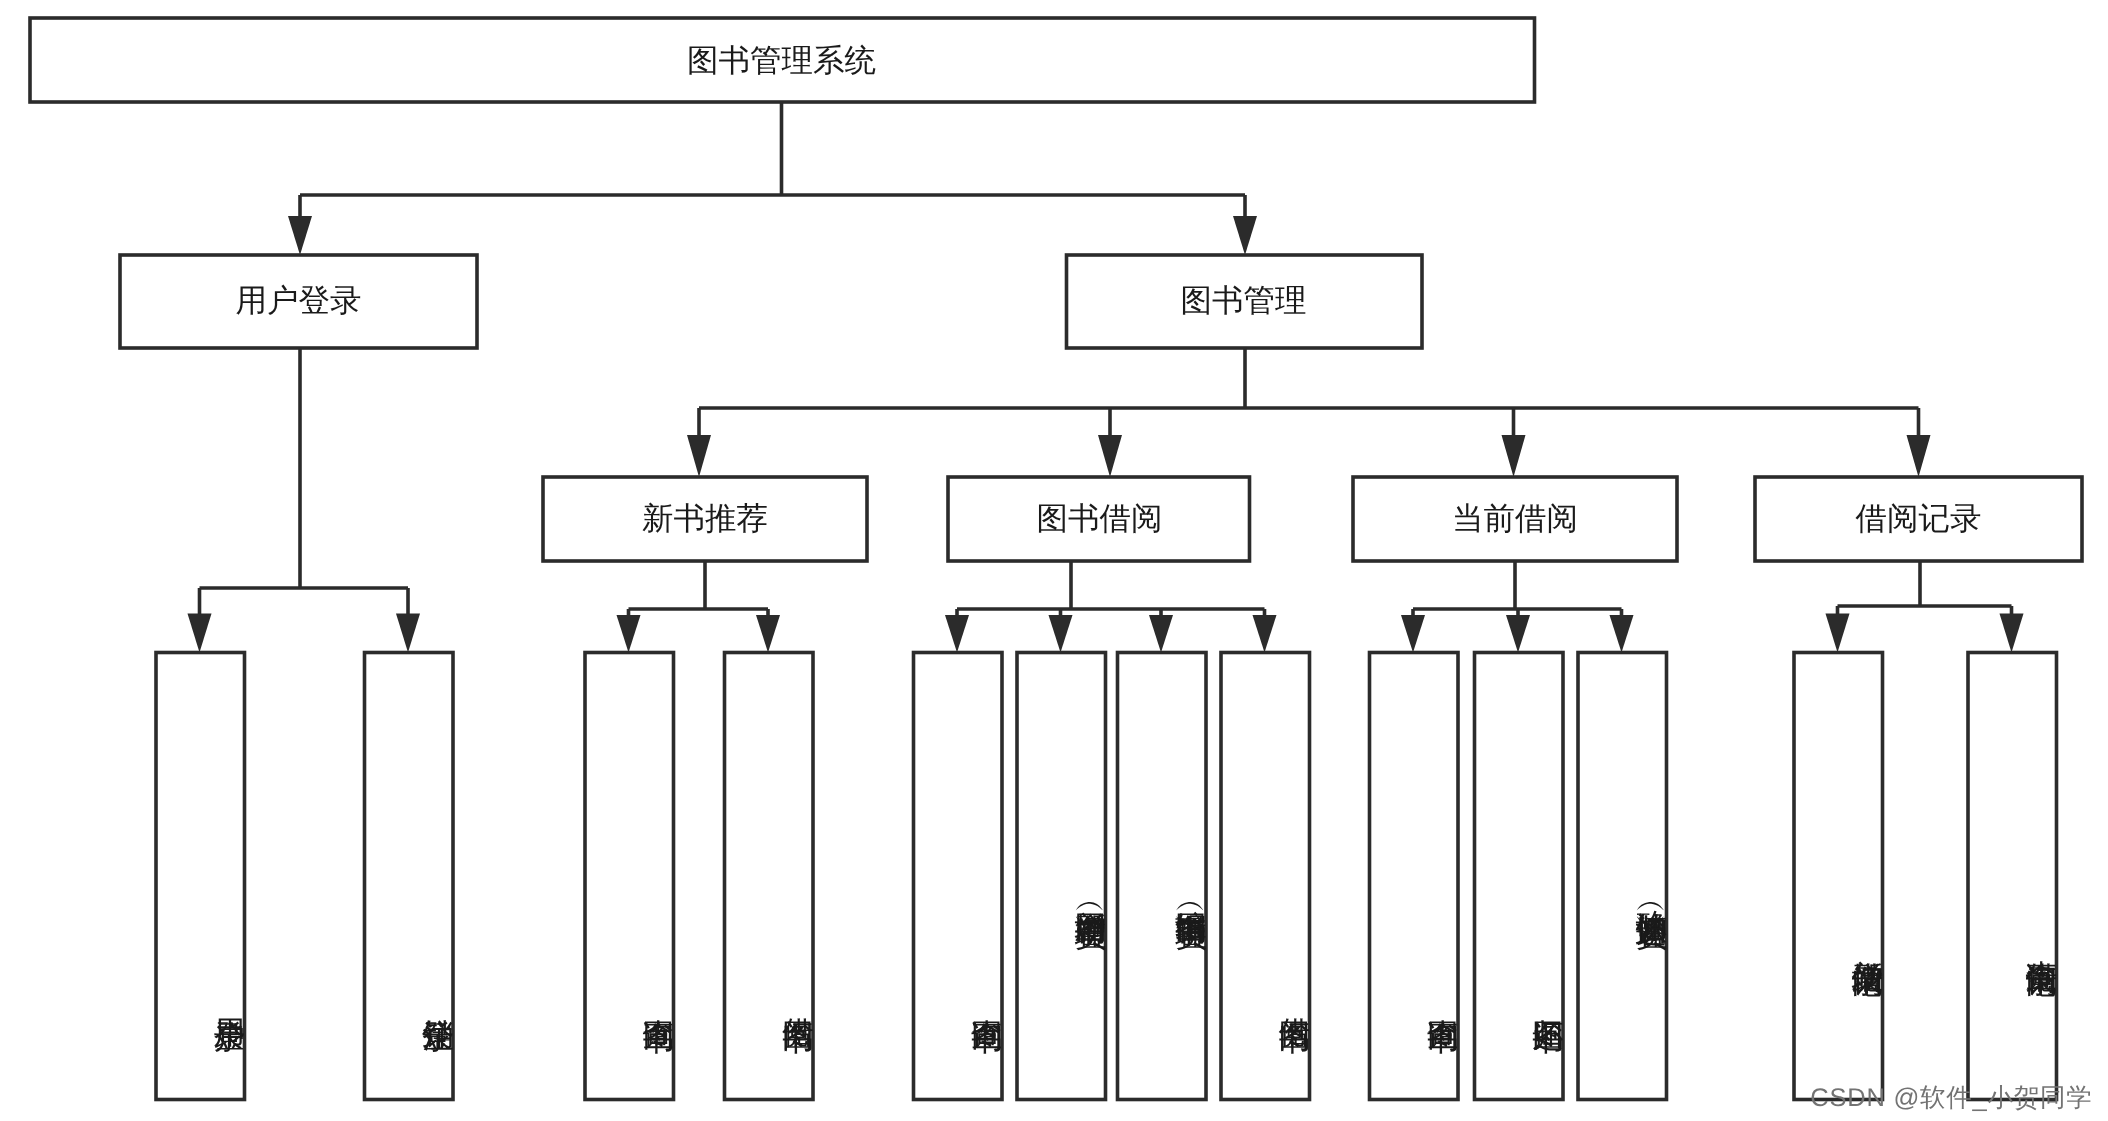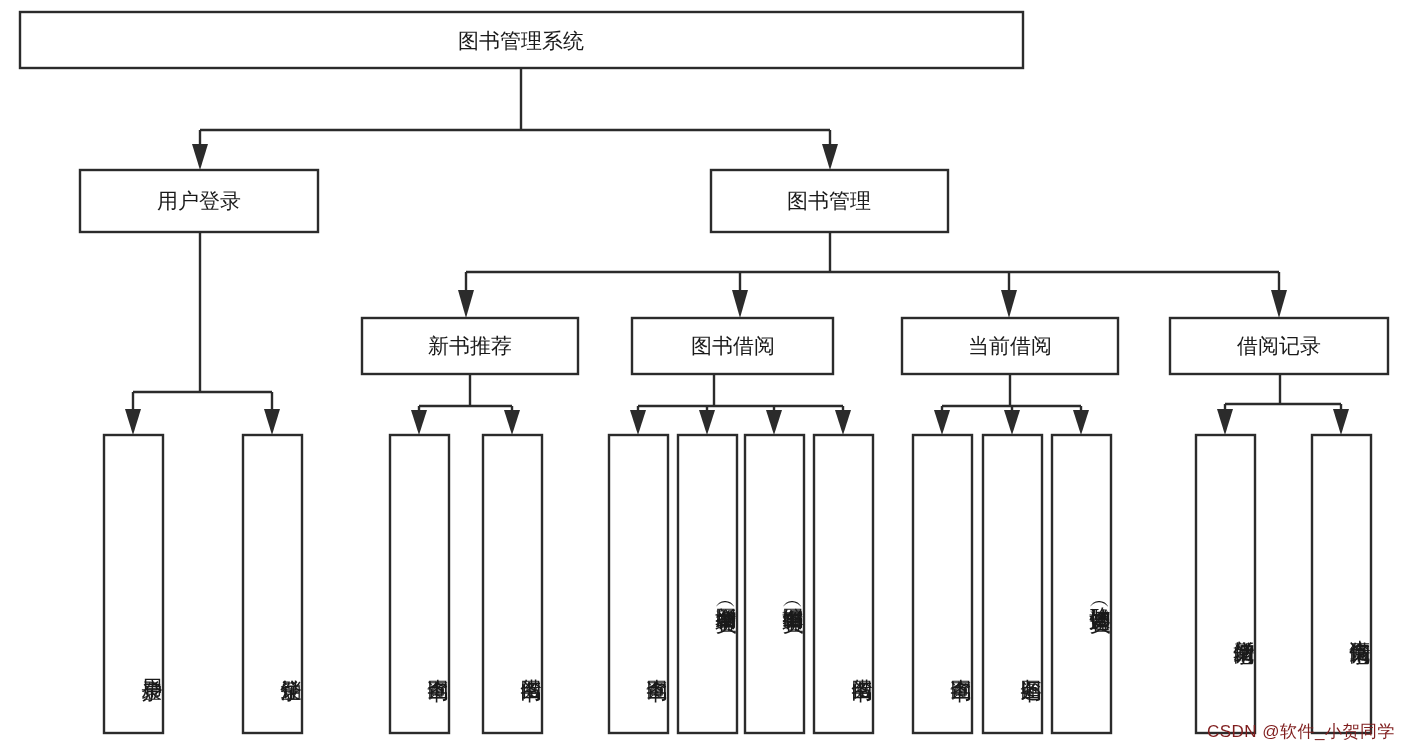--- a/index.html
+++ b/index.html
@@ -65,21 +65,21 @@
     white-space: nowrap;
     pointer-events: none;
     user-select: none;
   }
   .watermark {
     position: absolute;
     right: 10px;
     bottom: 4px;
     font-family: "Liberation Sans", "DejaVu Sans", sans-serif;
     font-size: 17px;
-    color: #7f1d1d;
+    color: #737373;
     letter-spacing: 0.5px;
     white-space: nowrap;
   }
 </style>
 </head>
 <body>
 
 <div id="diagram-root">
 
   <svg id="flow-svg" viewBox="0 0 1405 747" xmlns="http://www.w3.org/2000/svg">

